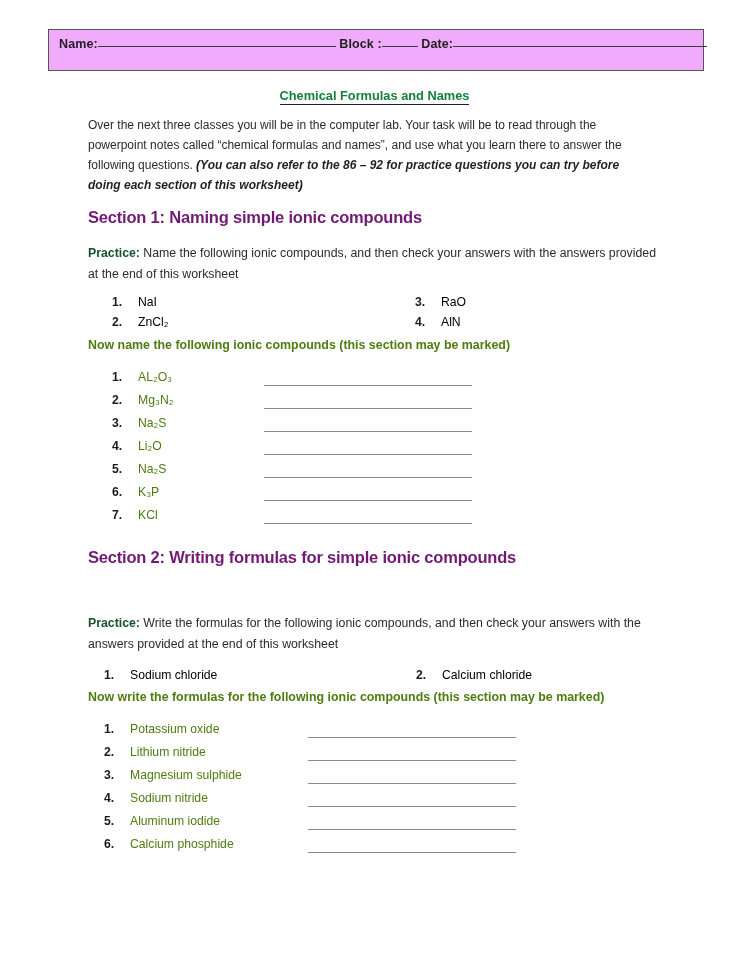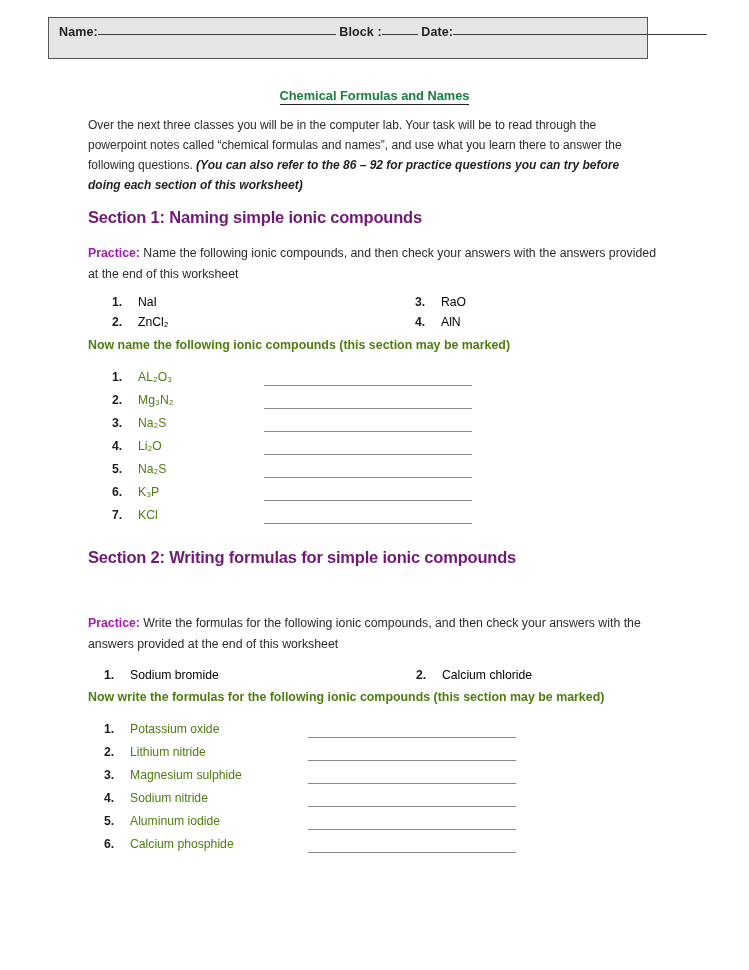--- a/index.html
+++ b/index.html
@@ -19,26 +19,26 @@
   .page {
     position: absolute;
     inset: 0;
     background: #ffffff;
   }
 
   
   .header-box {
     position: absolute;
     left: 48px;
-    top: 17px;
-    width: 600px;
+    top: 29px;
+    width: 656px;
     height: 42px;
     border: 1.5px solid #555;
     box-sizing: border-box;
-    background: #e5e5e5;
+    background: #f0abfc;
   }
   .header-line {
     position: absolute;
     left: 10px;
     top: 7px;
     right: 8px;
     font-size: 12.5px;
     font-weight: bold;
     white-space: nowrap;
     letter-spacing: .1px;
@@ -99,21 +99,21 @@
   .practice {
     position: absolute;
     left: 88px;
     width: 580px;
     font-size: 12.3px;
     line-height: 20.5px;
     color: #2b2b2b;
   }
   #sec1-practice { top: 243px; }
   #sec2-practice { top: 613px; }
-  .practice b { color: #a21caf; margin-top: 24px; }
+  .practice b { color: #14532d; margin-top: 24px; }
 
   .now-line {
     position: absolute;
     left: 88px;
     font-size: 12.4px;
     font-weight: bold;
     color: #4d7c0f;
   }
   #sec1-now { top: 338px; }
   #sec2-now { top: 690px; }
@@ -245,21 +245,21 @@
   </div>
 
   <div class="section-head" id="sec2-head">Section 2: Writing formulas for simple ionic compounds</div>
 
   <div class="practice" id="sec2-practice">
     <b>Practice:</b><span> Write the formulas for the following ionic compounds, and then check your answers with the answers provided at the end of this worksheet</span>
   </div>
 
   <div class="mini-list" id="s2-practice-left">
     <div class="mini-row">
-      <span class="mini-num">1.</span><span class="mini-txt">Sodium bromide</span>
+      <span class="mini-num">1.</span><span class="mini-txt">Sodium chloride</span>
     </div>
   </div>
 
   <div class="mini-list" id="s2-practice-right">
     <div class="mini-row">
       <span class="mini-num">2.</span><span class="mini-txt">Calcium chloride</span>
     </div>
   </div>
 
   <div class="now-line" id="sec2-now">Now write the formulas for the following ionic compounds (this section may be marked)</div>

